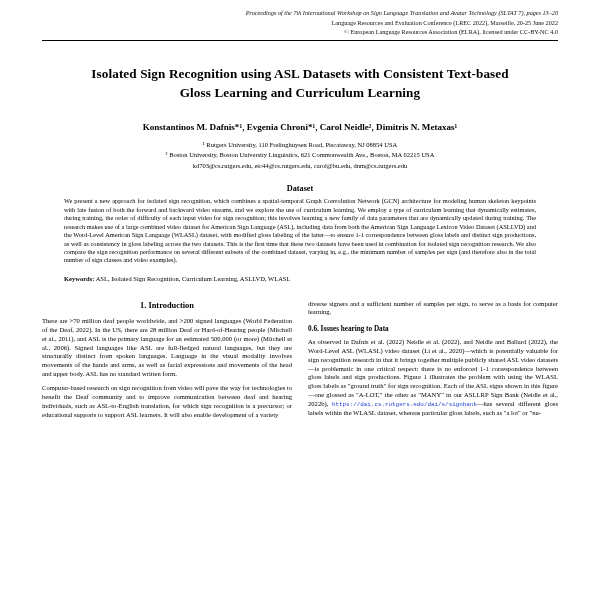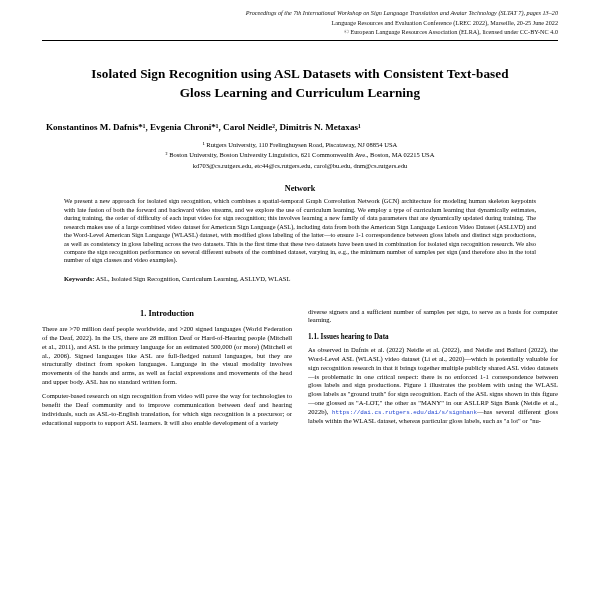--- a/index.html
+++ b/index.html
@@ -36,20 +36,21 @@
   }
   .title {
     text-align: center;
     font-size: 13.2px;
     font-weight: bold;
     line-height: 1.42;
     margin: 24px 52px 0 52px;
     letter-spacing: 0.1px;
   }
   .authors {
+    text-align: center;
     font-size: 9.1px;
     font-weight: bold;
     margin: 19px 46px 0 46px;
     line-height: 1.5;
   }
   .affil {
     text-align: center;
     font-size: 6.5px;
     line-height: 1.62;
     margin: 5px 42px 0 42px;
@@ -76,21 +77,20 @@
   .columns {
     display: flex;
     gap: 16px;
     margin: 16px 42px 0 42px;
   }
   .col {
     width: 250px;
     font-size: 6.6px;
     line-height: 1.345;
     text-align: justify;
-    margin-top: 8px;
   }
   .sec-head {
     text-align: center;
     font-size: 8.4px;
     font-weight: bold;
     margin: 0 0 6px 0;
   }
   .subsec-head {
     font-size: 7.2px;
     font-weight: bold;
@@ -124,21 +124,21 @@
   </div>
 
   <div class="authors">Konstantinos M. Dafnis*¹, Evgenia Chroni*¹, Carol Neidle², Dimitris N. Metaxas¹</div>
 
   <div class="affil">
     <div>¹ Rutgers University, 110 Frelinghuysen Road, Piscataway, NJ 08854 USA</div>
     <div>² Boston University, Boston University Linguistics, 621 Commonwealth Ave., Boston, MA 02215 USA</div>
     <div class="email">kd703@cs.rutgers.edu, etc44@cs.rutgers.edu, carol@bu.edu, dnm@cs.rutgers.edu</div>
   </div>
 
-  <div class="abstract-head">Network</div>
+  <div class="abstract-head">Dataset</div>
   <div class="abstract-body">We present a new approach for isolated sign recognition, which combines a spatial-temporal Graph Convolution Network (GCN) architecture for modeling human skeleton keypoints with late fusion of both the forward and backward video streams, and we explore the use of curriculum learning. We employ a type of curriculum learning that dynamically estimates, during training, the order of difficulty of each input video for sign recognition; this involves learning a new family of data parameters that are dynamically updated during training. The research makes use of a large combined video dataset for American Sign Language (ASL), including data from both the American Sign Language Lexicon Video Dataset (ASLLVD) and the Word-Level American Sign Language (WLASL) dataset, with modified gloss labeling of the latter—to ensure 1-1 correspondence between gloss labels and distinct sign productions, as well as consistency in gloss labeling across the two datasets. This is the first time that these two datasets have been used in combination for isolated sign recognition research. We also compare the sign recognition performance on several different subsets of the combined dataset, varying in, e.g., the minimum number of samples per sign (and therefore also in the total number of sign classes and video examples).</div>
 
   <div class="keywords">
     <b>Keywords:</b>
     <span>ASL, Isolated Sign Recognition, Curriculum Learning, ASLLVD, WLASL</span>
   </div>
 
   <div class="columns">
 
     <div class="col">
@@ -146,21 +146,21 @@
         <span>1.</span>
         <span>Introduction</span>
       </div>
       <p class="para">There are &gt;70 million deaf people worldwide, and &gt;200 signed languages (World Federation of the Deaf, 2022). In the US, there are 28 million Deaf or Hard-of-Hearing people (Mitchell et al., 2011), and ASL is the primary language for an estimated 500,000 (or more) (Mitchell et al., 2006). Signed languages like ASL are full-fledged natural languages, but they are structurally distinct from spoken languages. Language in the visual modality involves movements of the hands and arms, as well as facial expressions and movements of the head and upper body. ASL has no standard written form.</p>
       <p class="para">Computer-based research on sign recognition from video will pave the way for technologies to benefit the Deaf community and to improve communication between deaf and hearing individuals, such as ASL-to-English translation, for which sign recognition is a precursor; or educational supports to support ASL learners. It will also enable development of a variety</p>
     </div>
 
     <div class="col">
       <p class="para">diverse signers and a sufficient number of samples per sign, to serve as a basis for computer learning.</p>
       <div class="subsec-head">
-        <span>1.1.</span>
+        <span>0.6.</span>
         <span>Issues hearing to Data</span>
       </div>
       <p class="para"><span>As observed in Dafnis et al. (2022) Neidle et al. (2022), and Neidle and Ballard (2022), the Word-Level ASL (WLASL) video dataset (Li et al., 2020)—which is potentially valuable for sign recognition research in that it brings together multiple publicly shared ASL video datasets—is problematic in one critical respect: there is no enforced 1-1 correspondence between gloss labels and sign productions. Figure 1 illustrates the problem with using the WLASL gloss labels as "ground truth" for sign recognition. Each of the ASL signs shown in this figure—one glossed as "A-LOT," the other as "MANY" in our ASLLRP Sign Bank (Neidle et al., 2022b),</span> <span class="mono link">https://dai.cs.rutgers.edu/dai/s/signbank</span><span>—has several different gloss labels within the WLASL dataset, whereas particular gloss labels, such as "a lot" or "nu-</span></p>
     </div>
 
   </div>
 
 </div>
 
 </body></html>

